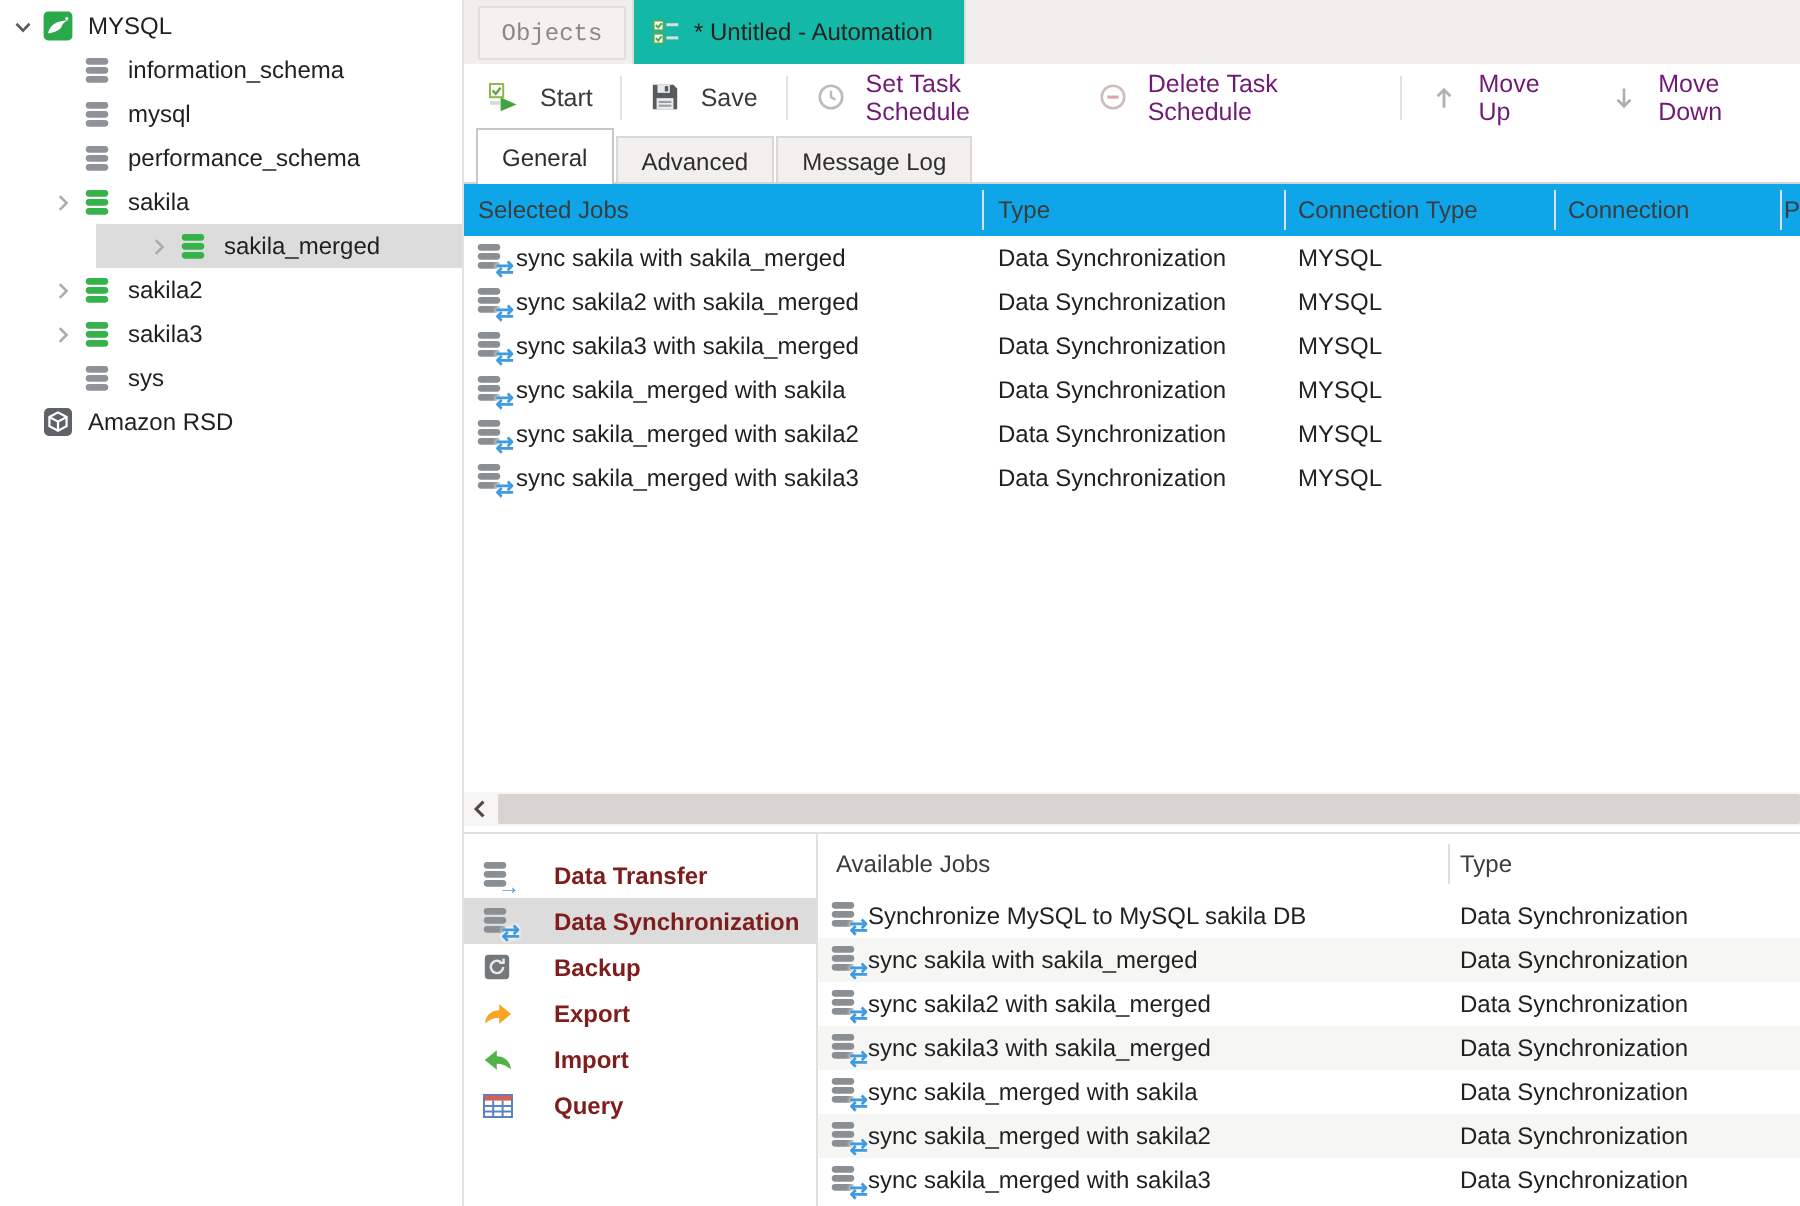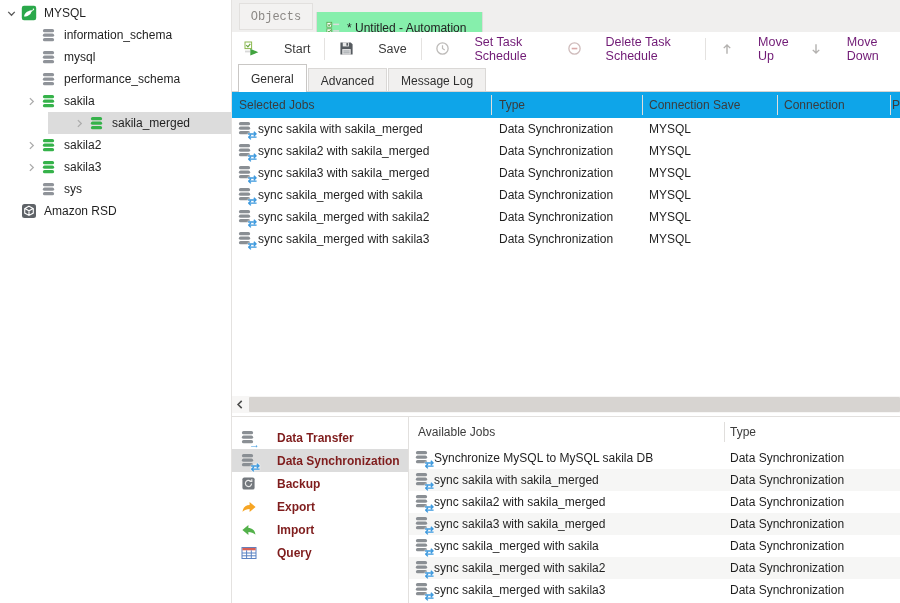--- a/index.html
+++ b/index.html
@@ -22,29 +22,29 @@
   .tree-row .tlabel{margin-left:7px;color:#1f1f1f;}
   .tree-row.selected{background:#dcdcdc;margin-left:48px;}
 
   
   #main{position:absolute;left:232px;top:0;width:668px;height:603px;overflow:hidden;}
 
   
   #tabstrip{position:absolute;left:0;top:0;width:100%;height:32px;background:#f0efee;}
   #tab-objects{position:absolute;left:7px;top:3px;width:72px;height:25px;background:#f3f2f1;
     border:1px solid #e2e0de;color:#8b8885;display:flex;align-items:center;justify-content:center;font-family:Liberation Mono, monospace;}
-  #tab-active{position:absolute;left:84px;top:12px;height:32px;background:#86efac;
+  #tab-active{position:absolute;left:84px;top:0;height:32px;background:#14b8a6;
     border-left:1px solid #dedcda;border-right:1px solid #dedcda;
     display:flex;align-items:center;padding:0 16px 0 9px;color:#222;}
   #tab-active .icon{margin-right:7px;}
 
   
   #toolbar{position:absolute;left:0;top:32px;width:100%;height:33px;background:#fff;
     display:flex;align-items:center;padding-left:2px;box-sizing:border-box;}
-  .tbtn{display:flex;align-items:center;gap:24px;padding:0 10px;height:24px;font-size:12.5px;color:#3a3a3a;}
+  .tbtn{display:flex;align-items:center;gap:10px;padding:0 10px;height:24px;font-size:12.5px;color:#3a3a3a;}
   .tbtn.disabled{color:#701a75;}
   .tsep{width:1px;height:22px;background:#e4e2e0;margin:0 4px;}
 
   
   #subtabs{position:absolute;left:0;top:65px;width:100%;height:27px;display:flex;align-items:flex-end;padding-left:6px;box-sizing:border-box;}
   #subtabs::after{content:"";position:absolute;left:0;bottom:0;width:100%;height:1px;background:#d6d4d2;}
   .subtab{padding:0 12px;display:flex;align-items:center;justify-content:center;margin-right:1px;
     border:1px solid #dad8d6;border-bottom:none;background:#f1f0ef;height:23px;color:#2e2e2e;}
   .subtab.active{background:#fff;border-color:#c9c7c5;height:27px;position:relative;z-index:2;}
 
@@ -329,21 +329,21 @@
 
     <div id="subtabs">
         <div class="subtab active">General</div>
         <div class="subtab">Advanced</div>
         <div class="subtab">Message Log</div>
       </div>
 
     <div id="jobs-header">
         <div class="hlabel" style="left: 7px;">Selected Jobs</div>
         <div class="hlabel" style="left: 267px;">Type</div>
-        <div class="hlabel" style="left: 417px;">Connection Save</div>
+        <div class="hlabel" style="left: 417px;">Connection Type</div>
         <div class="hlabel" style="left: 552px;">Connection</div>
         <div class="hlabel" style="left: 660px;">P</div>
         <div class="hsep" style="left: 259px;"></div>
         <div class="hsep" style="left: 410px;"></div>
         <div class="hsep" style="left: 545px;"></div>
         <div class="hsep" style="left: 658px;"></div>
       </div>
     <div id="jobs-rows">
         <div class="jrow">
           <span class="icon">

